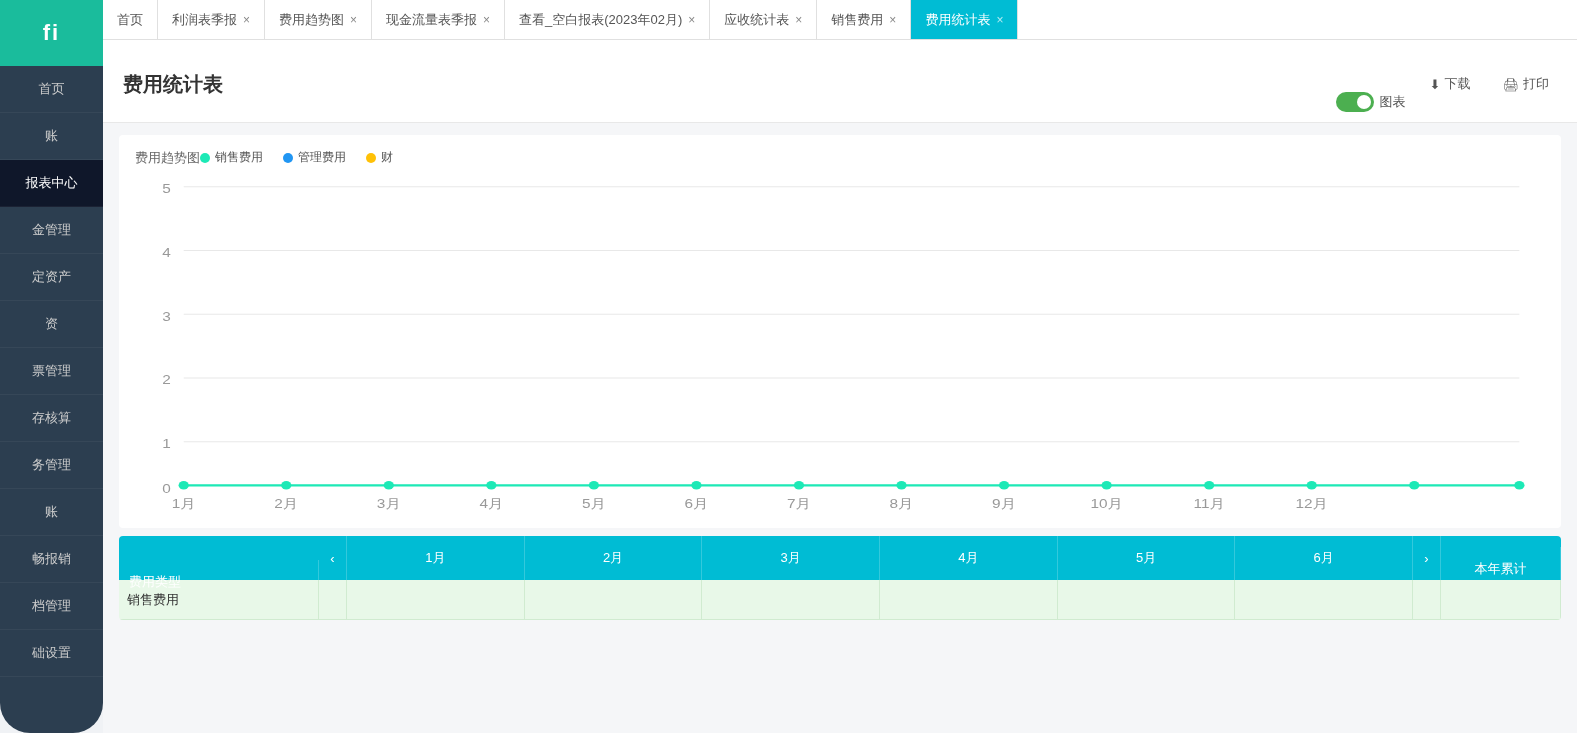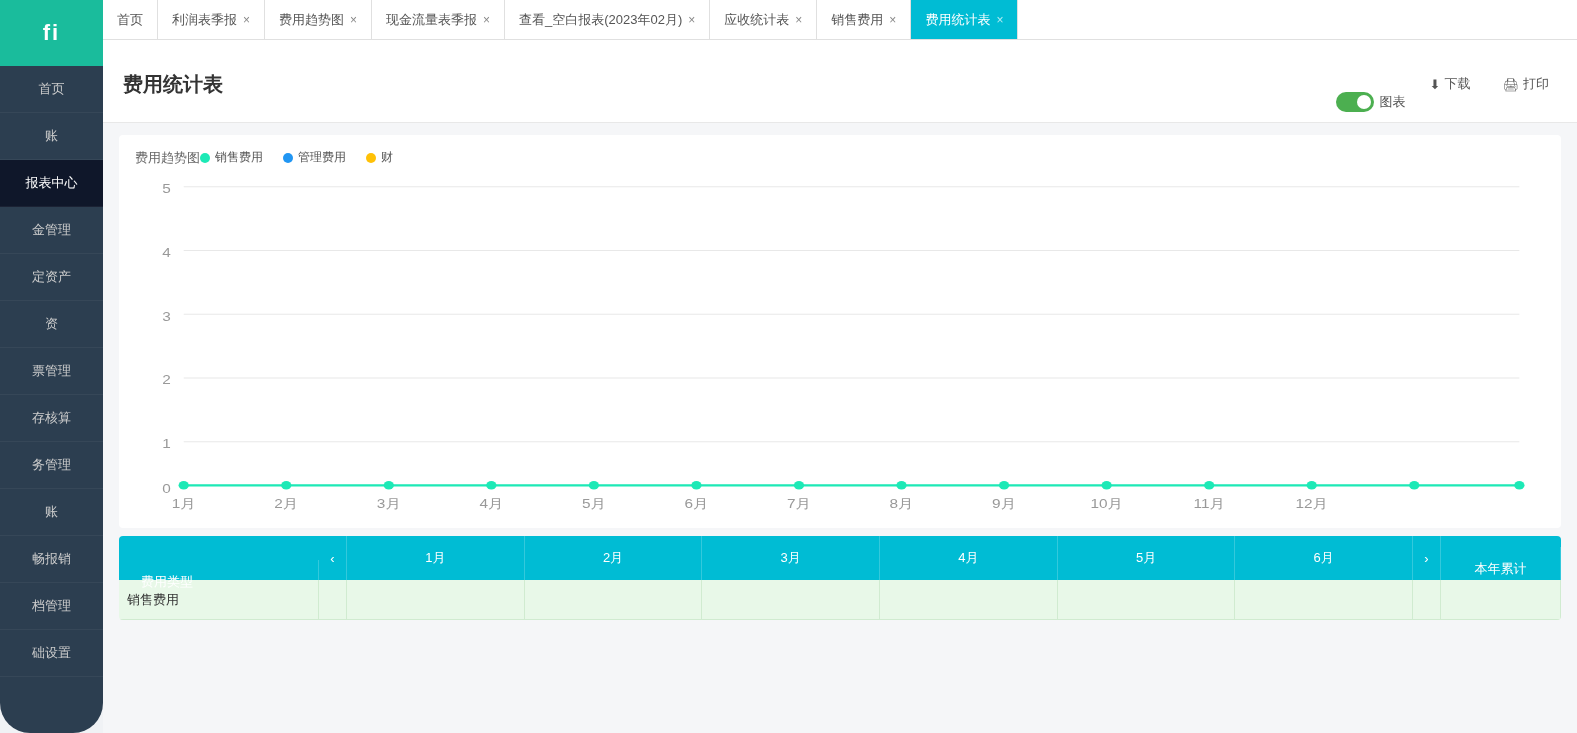--- a/index.html
+++ b/index.html
@@ -204,21 +204,21 @@
       display: flex;
       align-items: center;
       justify-content: center;
       padding: 0 8px;
       border-right: 1px solid rgba(255,255,255,0.2);
       height: 100%;
     }
     .th-cell.type-col {
       width: 200px;
       justify-content: space-between;
-      padding: 0 22px;
+      padding: 0 10px;
       flex-shrink: 0;
       margin-top: 48px;
     }
     .th-cell.month-col {
       flex: 1;
       min-width: 100px;
     }
     .th-cell.arrow-col {
       width: 28px;
       flex-shrink: 0;

